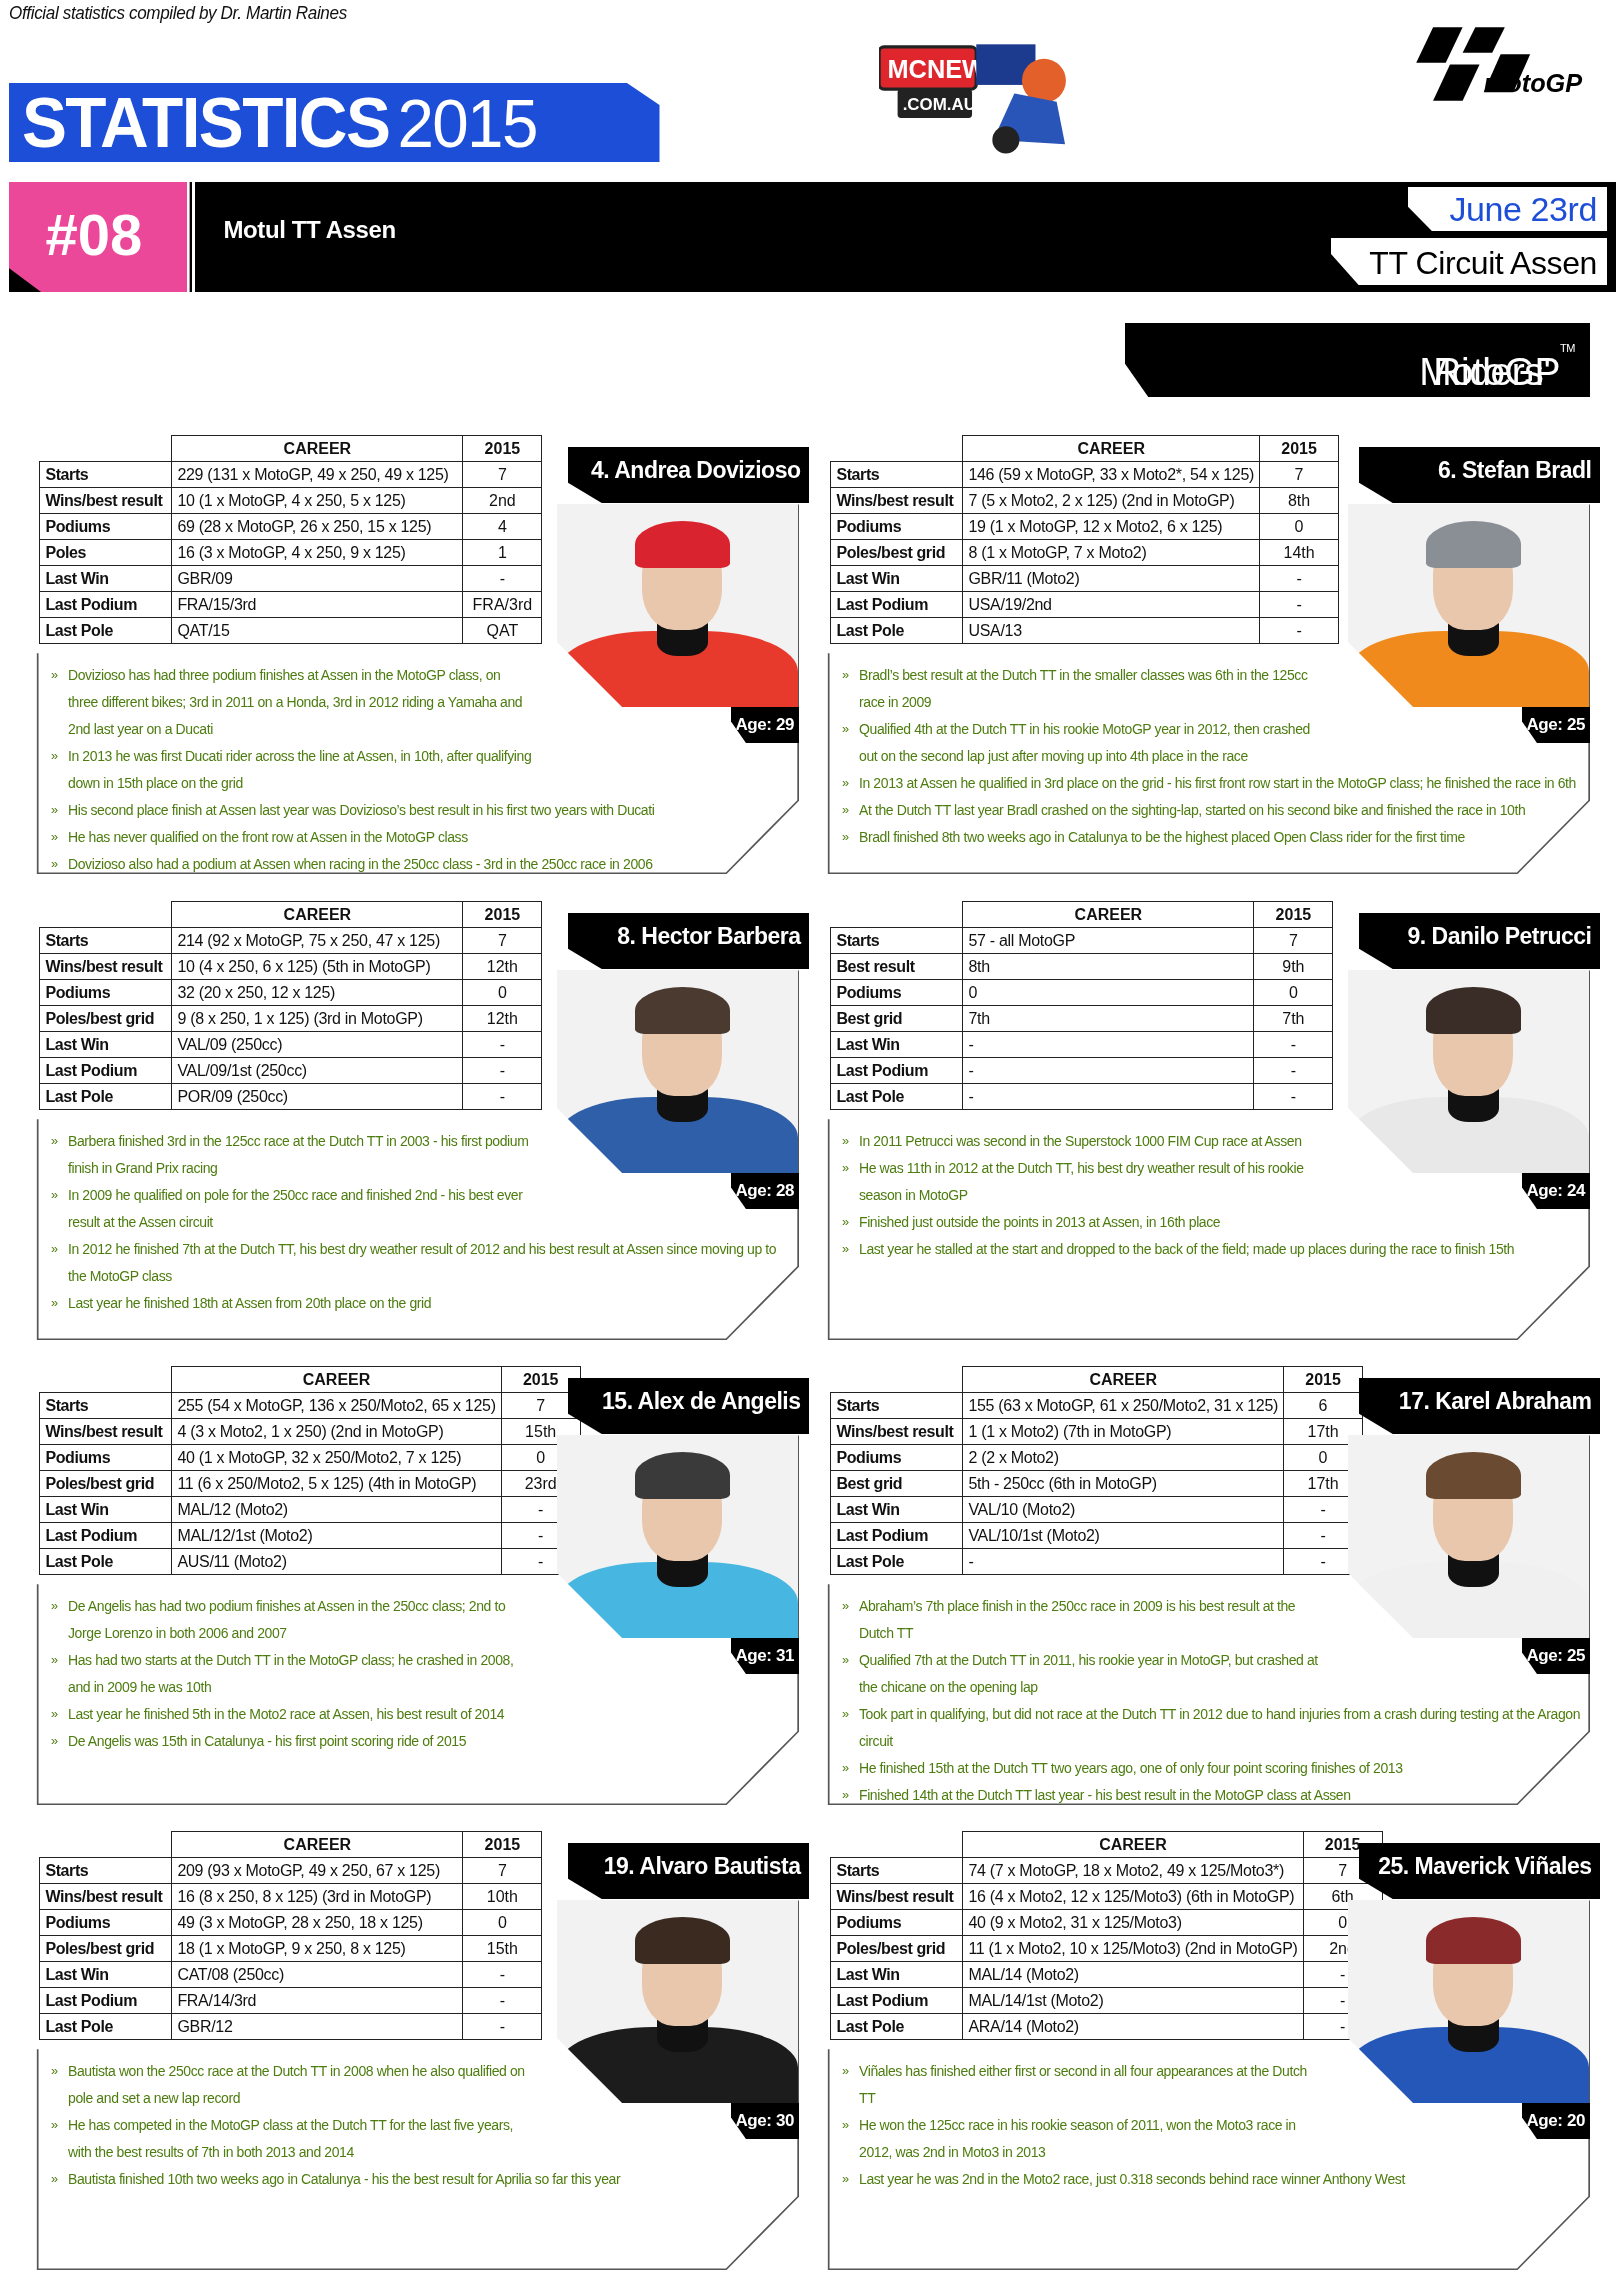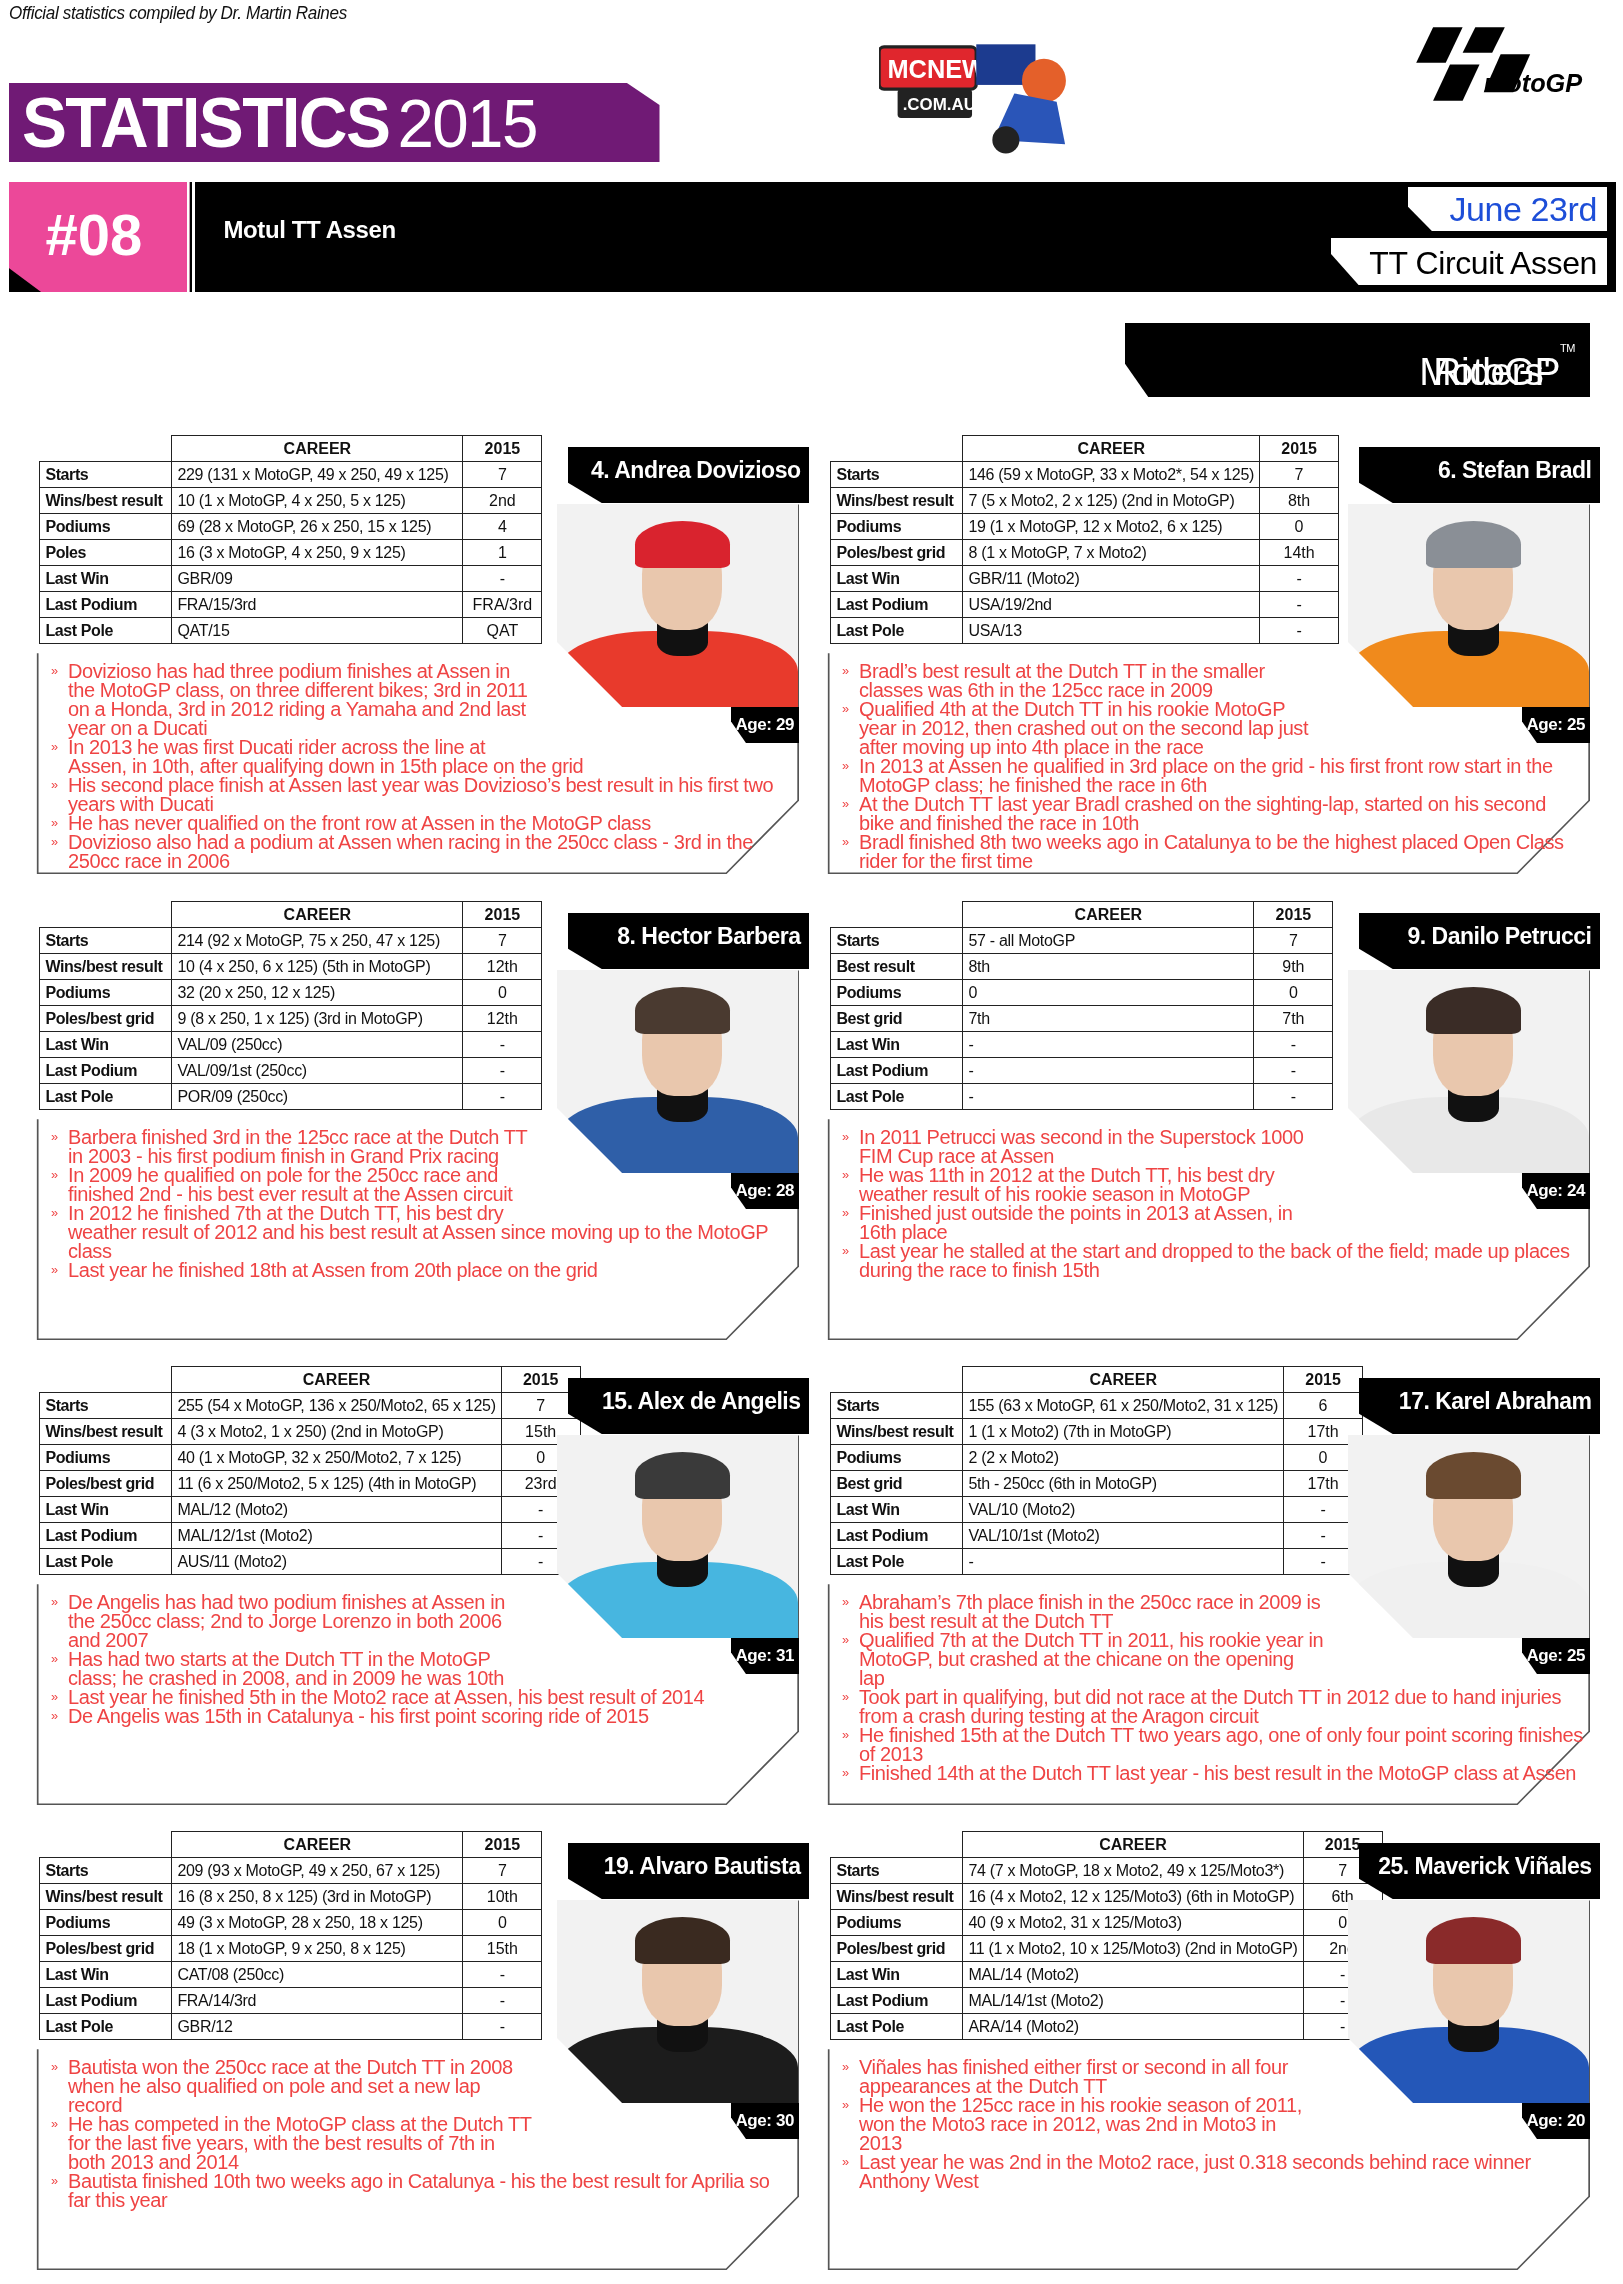--- a/index.html
+++ b/index.html
@@ -1,21 +1,21 @@
 <!DOCTYPE html>
 <html style="font-size:13.5px"><head>
 <meta charset="utf-8">
 <style>
   * { box-sizing: border-box; margin: 0; padding: 0; }
   html, body { width: 1624px; height: 2284px; background: #ffffff; }
   body { position: relative; font-family: "Liberation Sans", "DejaVu Sans", sans-serif; color: #111; overflow: hidden; }
 
   .credit { position: absolute; left: 8.5px; top: 1.7px; font-size: 18.6px; font-style: italic; color: #111; letter-spacing: -0.4px; transform: scaleX(0.92); transform-origin: left top; }
 
-  .stats-banner { position: absolute; left: 8.5px; top: 83px; width: 651px; height: 79px; background: #701a75; clip-path: polygon(0 0, 95% 0, 100% 28%, 100% 100%, 0 100%); }
+  .stats-banner { position: absolute; left: 8.5px; top: 83px; width: 651px; height: 79px; background: #1d4ed8; clip-path: polygon(0 0, 95% 0, 100% 28%, 100% 100%, 0 100%); }
   .stats-banner .t1 { position: absolute; left: 13.5px; top: 3.4px; font-size: 71px; font-weight: 700; color: #fff; letter-spacing: -1.7px; transform: scaleX(0.95); transform-origin: left; line-height: 73px; }
   .stats-banner .t2 { font-weight: 300; font-size: 69px; color: #fff; margin-left: 8.5px; }
 
   .mcnews { position: absolute; left: 879px; top: 34px; width: 203px; height: 123px; }
   .motogp-logo { position: absolute; left: 1412px; top: 12px; width: 211px; height: 110px; }
 
   .event-bar { position: absolute; left: 8.5px; top: 182px; width: 1607px; height: 110px; background: #000; }
   .event-num-box { position: absolute; left: 0; top: 0; width: 181px; height: 110px; background: #ec4899; clip-path: polygon(0 0,100% 0,100% 100%,18% 100%,0 78%); border-right: 3.4px solid #fff; }
   .event-num { position: absolute; left: 37px; top: 18.6px; font-size: 58px; font-weight: 700; color: #fff; }
   .event-divider { position: absolute; left: 183px; top: 0; width: 3.4px; height: 110px; background: #fff; }
@@ -47,21 +47,21 @@
 
   .photo { position: absolute; left: 521px; top: 69px; width: 241px; height: 203px; clip-path: polygon(0 0,100% 0,100% 100%,27% 100%,0 68%); background: #f2f2f2; overflow: hidden; }
   .photo .face { position: absolute; left: 85px; top: 25px; width: 80px; height: 101px; border-radius: 45% 45% 40% 40%; background: #e9c7ad; }
   .photo .cap { position: absolute; left: 78px; top: 17px; width: 95px; height: 47px; border-radius: 50% 50% 10% 10%; }
   .photo .suit { position: absolute; left: 0; top: 127px; width: 241px; height: 101px; border-radius: 40% 40% 0 0; }
   .photo .collar { position: absolute; left: 100px; top: 118px; width: 51px; height: 34px; background: #111; border-radius: 0 0 40% 40%; }
 
   .age-tab { position: absolute; left: 695px; top: 272px; width: 68px; height: 36px; background: #000; clip-path: polygon(0 0,100% 0,100% 100%,22% 100%,0 40%); }
   .age-tab span { position: absolute; right: 5px; top: 7.6px; font-size: 17px; font-weight: 700; color: #fff; white-space: nowrap; letter-spacing: -0.4px; }
 
-  .notes { position: absolute; left: 15px; top: 227px; list-style: none; font-size: 20px; line-height: 19px; letter-spacing: -0.4px; color: #ef4444; }
+  .notes { position: absolute; left: 15px; top: 227px; list-style: none; font-size: 14px; line-height: 27px; letter-spacing: -0.4px; color: #4d7c0f; }
   .notes li { position: relative; padding-left: 17px; }
   .notes li::before { content: "\00BB"; position: absolute; left: 0; top: 0; font-size: 12.7px; }
 </style>
 </head>
 <body>
 
 <div class="credit">Official statistics compiled by Dr. Martin Raines</div>
 
 <div class="stats-banner">
   <div class="t1"><span>STATISTICS</span><span class="t2">2015</span></div>

